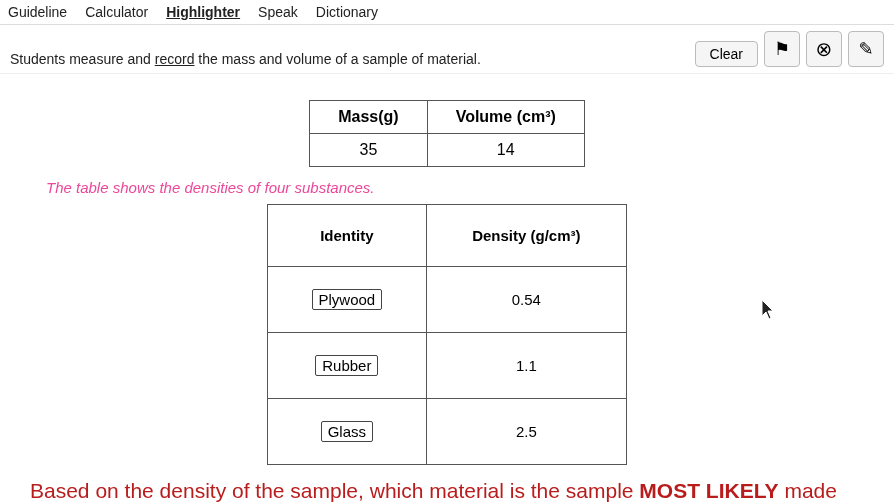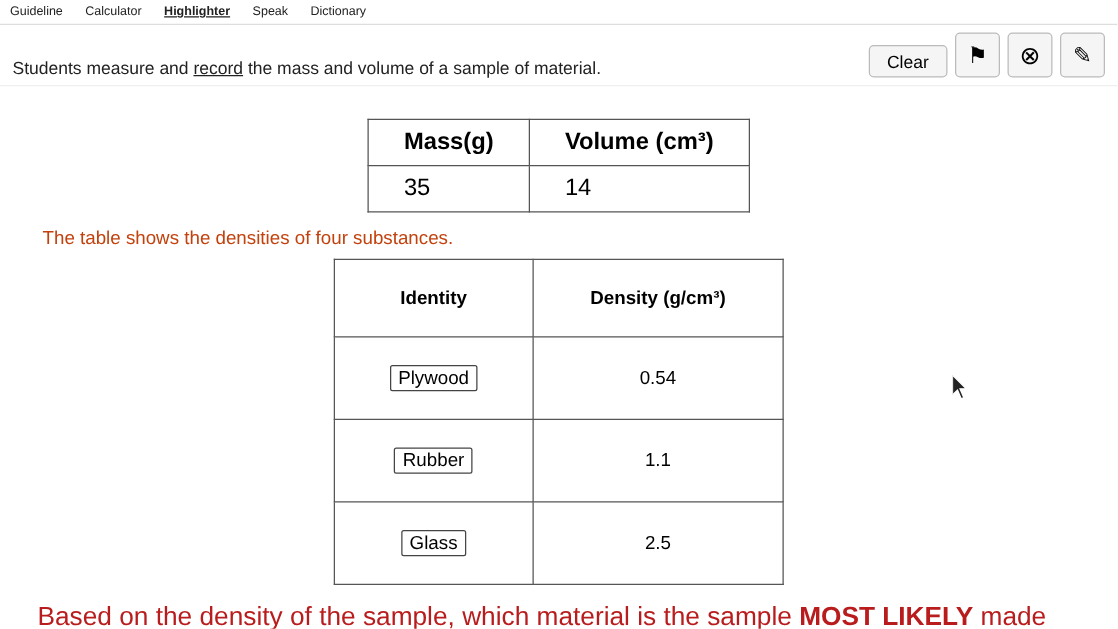--- a/index.html
+++ b/index.html
@@ -12,21 +12,21 @@
       background: #fff;
       overflow: hidden;
       position: relative;
     }
 
     
     #menu-bar {
       display: flex;
       align-items: center;
       padding: 4px 8px;
-      font-size: 10px;
+      font-size: 14px;
       color: #222;
       border-bottom: 1px solid #ddd;
       gap: 18px;
       position: relative;
     }
 
     .menu-item {
       cursor: pointer;
       user-select: none;
     }
@@ -89,22 +89,22 @@
 
     
     .data-table {
       border-collapse: collapse;
       margin: 10px auto;
     }
 
     .data-table th, .data-table td {
       border: 1.5px solid #555;
       padding: 7px 28px;
-      text-align: left;
-      font-size: 19px;
+      text-align: center;
+      font-size: 16px;
     }
 
     .data-table th {
       font-weight: bold;
       background: #fff;
     }
 
     .density-table {
       border-collapse: collapse;
       margin: 8px auto;
@@ -129,22 +129,23 @@
     
     .boxed {
       display: inline-block;
       border: 1.5px solid #444;
       padding: 1px 6px;
       border-radius: 2px;
     }
 
     .section-label {
       font-size: 15px;
-      margin: 12px 0 4px 4px;
-      color: #c2410c;
+      margin: 12px 0 4px 16px;
+      color: #ec4899;
+      font-style: italic;
     }
 
     .bottom-question {
       font-size: 21px;
       margin-top: 14px;
       color: #b91c1c;
     }
 
     .bottom-question strong {
       font-weight: 900;

